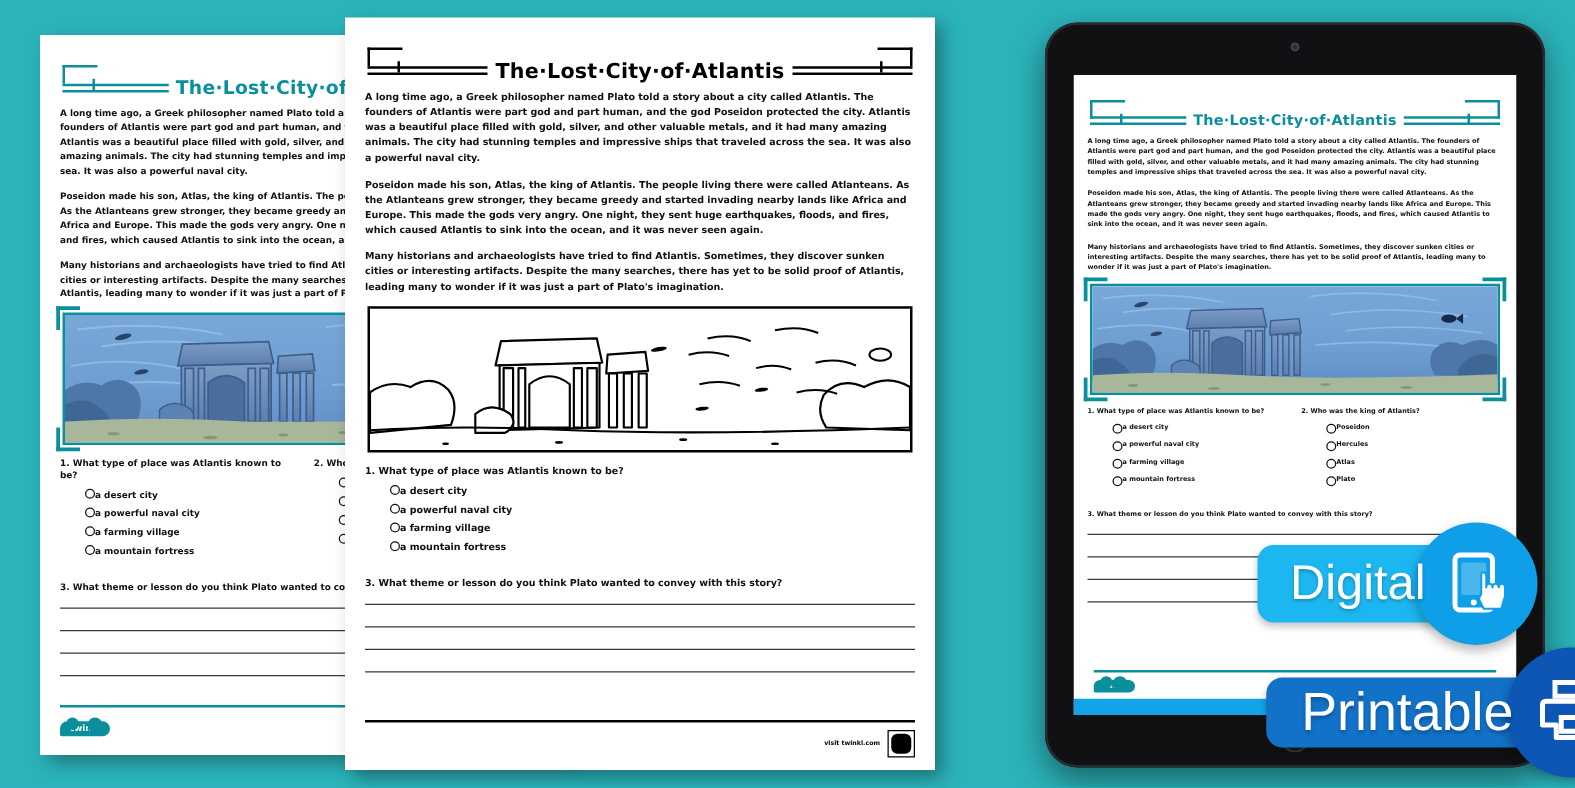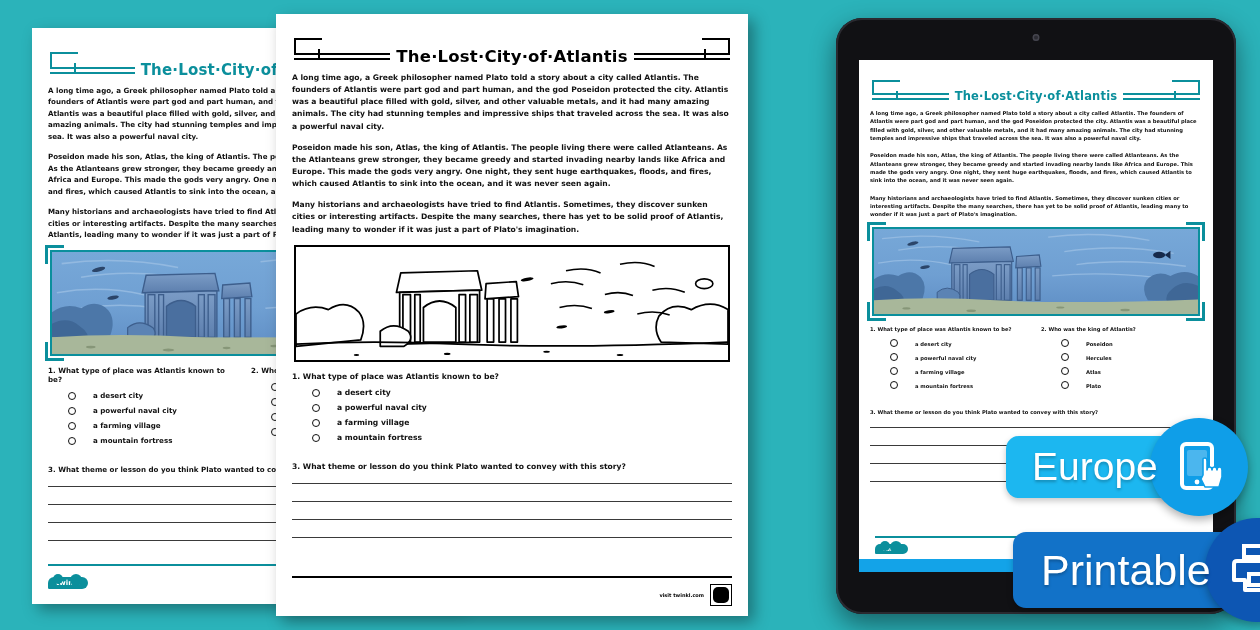--- a/index.html
+++ b/index.html
@@ -66,21 +66,21 @@
   .illo-frame .c-tr{right:-5px;top:-5px;border-left:none;border-bottom:none;}
   .illo-frame .c-bl{left:-5px;bottom:-5px;border-right:none;border-top:none;}
   .illo-frame .c-br{right:-5px;bottom:-5px;border-left:none;border-top:none;}
   .illo{display:block;width:100%;border:2px solid var(--teal);box-sizing:border-box;}
   .illo-bw{display:block;width:100%;border:2px solid #000;box-sizing:border-box;background:#fff;}
 
   
   .q-grid{display:flex;gap:10px;}
   .q-col{flex:1;}
   .q-title{font-weight:bold;color:#111;font-family:"DejaVu Sans",sans-serif;margin-bottom:7px;}
-  .opt{display:flex;align-items:flex-end;gap:17px;margin:0 0 6px 20px;}
+  .opt{display:flex;align-items:flex-start;gap:0;margin:0 0 6px 20px;}
   .radio{
     width:8px;height:8px;border:1.4px solid #111;border-radius:50%;
     flex:none;box-sizing:border-box;
   }
   .opt-label{font-weight:bold;color:#111;font-family:"DejaVu Sans",sans-serif;}
   .q-long{margin-top:14px;}
   .lines{margin-top:12px;}
   .wline{height:0;border-top:1.4px solid #3a3a3a;margin-bottom:17px;}
 
   
@@ -157,21 +157,21 @@
     box-shadow:0 3px 6px rgba(0,0,0,.22);
   }
   .badge .circ{
     border-radius:50%;display:flex;align-items:center;justify-content:center;
     box-shadow:0 4px 9px rgba(0,0,0,.3);
   }
   #badge-digital{left:1006px;top:418px;}
   #badge-digital .pill{background:#1cb7f0;height:62px;padding:0 34px 0 26px;font-size:39px;margin-right:-42px;}
   #badge-digital .circ{background:#0f9ee8;width:98px;height:98px;}
   #badge-printable{left:1013px;top:518px;}
-  #badge-printable .pill{background:#1272c8;height:76px;padding:0 40px 0 28px;font-size:43px;margin-right:-46px;}
+  #badge-printable .pill{background:#1272c8;height:56px;padding:0 40px 0 28px;font-size:43px;margin-right:-46px;}
   #badge-printable .circ{background:#0d56b3;width:104px;height:104px;}
   .badge .pill span{position:relative;z-index:1;}
 </style>
 </head>
 <body>
 
 <div class="sheet" id="sheet-color" style="--teal:#0b8f9c;">
   <div class="pad" style="font-size:7.1px;">
 
     <div class="titlewrap">
@@ -601,21 +601,21 @@
           </div>
         </div>
       </div>
       <div class="screen-bar"></div>
     </div>
   </div>
 </div>
 
 <div class="badge" id="badge-digital">
   <span class="pill">
-    <span>Europe</span>
+    <span>Digital</span>
   </span>
   <span class="circ">
     <svg width="60" height="60" viewBox="0 0 60 60">
       <rect x="13" y="7" width="30" height="44" rx="4" fill="none" stroke="#fff" stroke-width="4"></rect>
       <rect x="18" y="13" width="20" height="26" rx="2" fill="#fff" opacity=".25"></rect>
       <circle cx="28" cy="45" r="2.4" fill="#fff"></circle>
       <g fill="#fff" stroke="#0f9ee8" stroke-width="1.6" stroke-linejoin="round">
         <path d="M34 22 L34 38 L32 42 L36 50 L50 50 L53 40 L53 33 Q53 30 50.5 30 Q48 30 48 33
                  Q48 30 45.5 30 Q43 30 43 33 Q43 30 40.5 30 Q38 30 38 33 L38 24
                  Q38 21 36 21 Q34 21 34 22 Z"></path>

